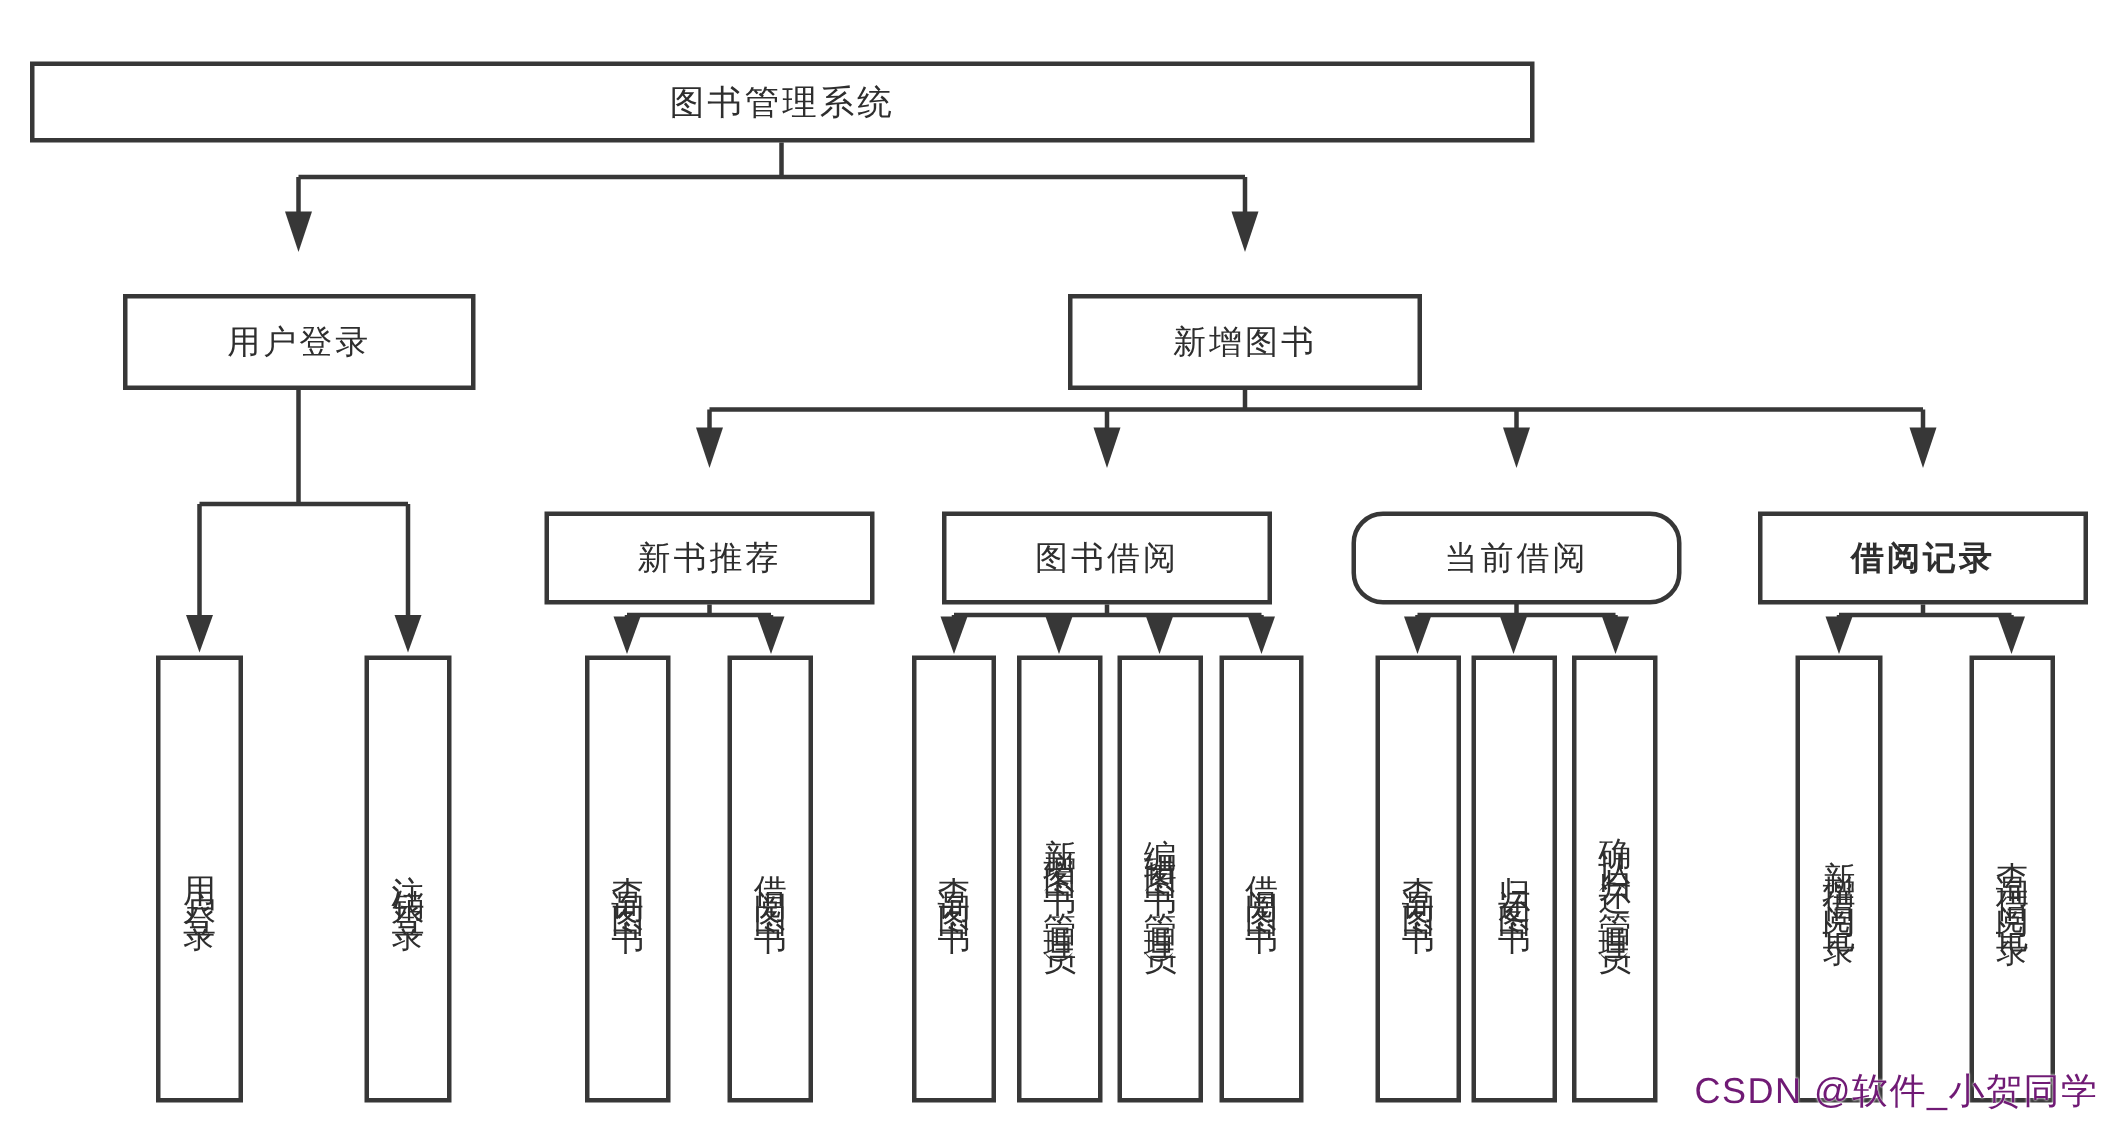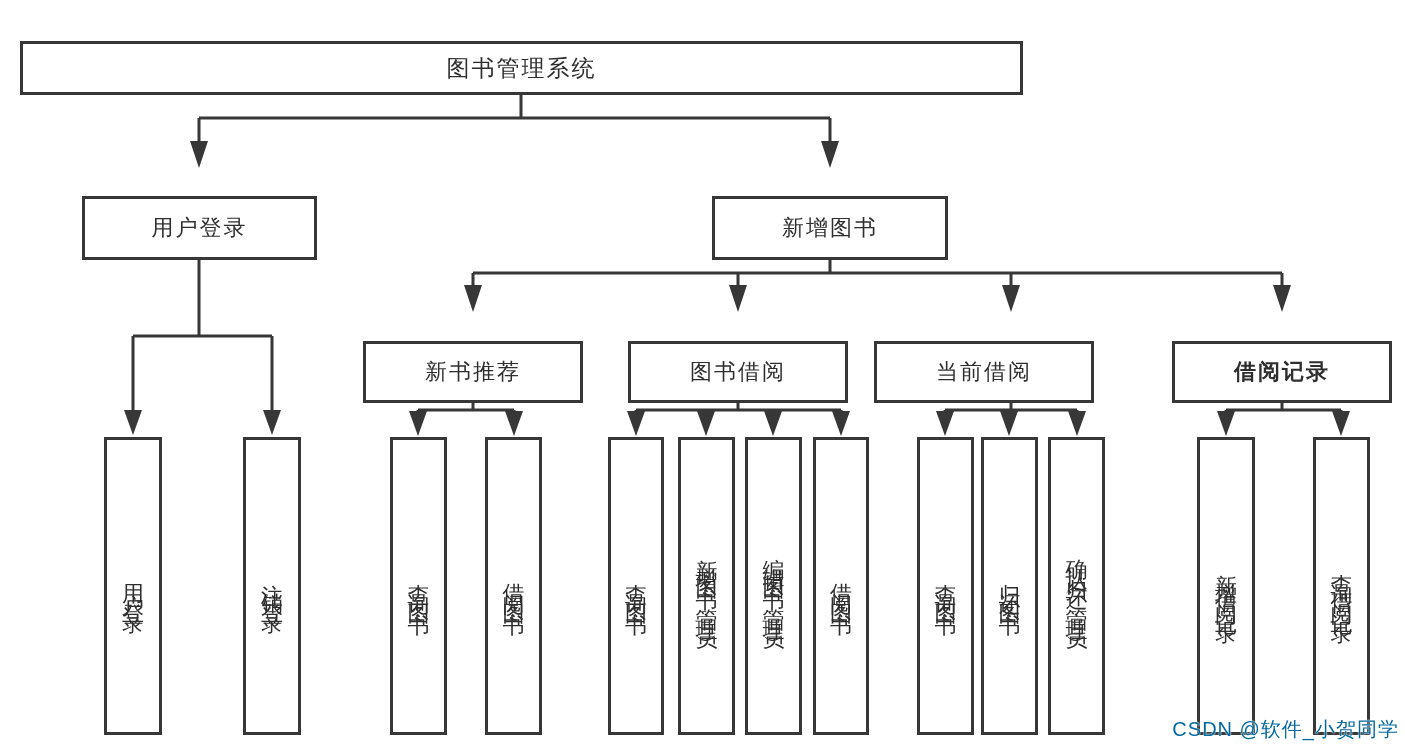--- a/index.html
+++ b/index.html
@@ -48,23 +48,23 @@
     font-size: 22px;
     line-height: 1;
     letter-spacing: 10px;
     color: #2e2e2e;
     white-space: nowrap;
   }
   .watermark {
     position: absolute;
     right: 6px;
     bottom: 4px;
-    font-size: 20px;
+    font-size: 24px;
     letter-spacing: 1px;
-    color: #0369a1;
+    color: #701a75;
     text-shadow: 0 0 2px #ffffff, 0 0 1px #ffffff;
     white-space: nowrap;
   }
 </style>
 </head>
 <body>
 
 <div class="stage">
 
   <svg class="wires" viewBox="0 0 1405 747" xmlns="http://www.w3.org/2000/svg">
@@ -127,21 +127,21 @@
   <div class="box" style="left:712px; top:168px; width:236px; height:64px;">
     <span>新增图书</span>
   </div>
 
   <div class="box" style="left:363px; top:313px; width:220px; height:62px;">
     <span>新书推荐</span>
   </div>
   <div class="box" style="left:628px; top:313px; width:220px; height:62px;">
     <span>图书借阅</span>
   </div>
-  <div class="box" style="left:874px; top:313px; width:220px; height:62px;">
+  <div class="box" style="left:901px; top:313px; width:220px; height:62px;border-radius:21px;">
     <span>当前借阅</span>
   </div>
   <div class="box" style="left:1172px; top:313px; width:220px; height:62px;font-weight:bold;">
     <span>借阅记录</span>
   </div>
 
   <div class="vbox" style="left:104px; top:437px; width:58px; height:298px;">
     <span class="vtxt">用户登录</span>
   </div>
   <div class="vbox" style="left:243px; top:437px; width:58px; height:298px;">

